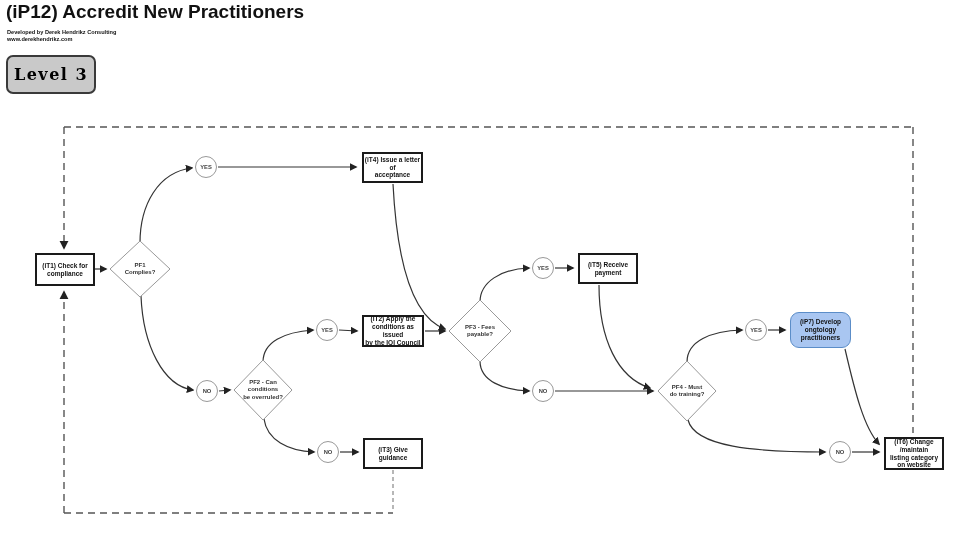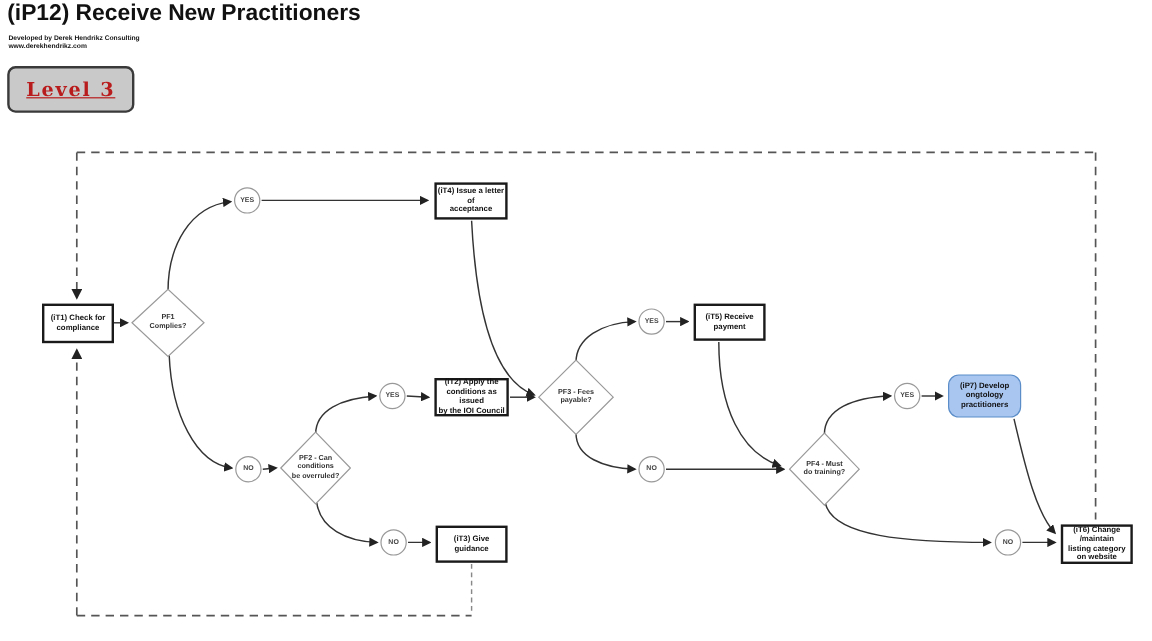--- a/index.html
+++ b/index.html
@@ -1,43 +1,43 @@
 <!DOCTYPE html>
 <html><head>
 <meta charset="utf-8">
 <style>
   html,body{margin:0;padding:0;background:#fff;}
   .stage{position:relative;width:960px;height:534px;background:#ffffff;
          font-family:"Liberation Sans",sans-serif;overflow:hidden;}
   .title{position:absolute;left:6px;top:1px;font-size:19px;font-weight:700;color:#111;}
   .byline{position:absolute;left:7px;top:28.5px;font-size:5.6px;font-weight:700;color:#111;}
   .website{position:absolute;left:7px;top:35.5px;font-size:5.6px;font-weight:700;color:#111;}
-  .level{position:absolute;left:6px;top:55px;width:106px;height:39px;background:#C9C9C9;
+  .level{position:absolute;left:6px;top:55px;width:90px;height:39px;background:#C9C9C9;
          border:2px solid #3a3a3a;border-radius:7px;box-sizing:border-box;
          display:flex;align-items:center;justify-content:center;
          font-family:"DejaVu Serif",serif;font-weight:700;font-size:16px;
-         letter-spacing:1.5px;color:#b91c1c;text-decoration:underline;}
+         letter-spacing:1.5px;color:#000000;}
   svg.layer{position:absolute;left:0;top:0;}
   .box{position:absolute;background:#fff;border:2px solid #1a1a1a;box-sizing:border-box;
        display:flex;align-items:center;justify-content:center;text-align:center;
        font-size:6.5px;font-weight:600;color:#111;line-height:1.2;white-space:pre-line;}
   .box.hl{background:#A9C6F1;border:1.5px solid #5B8DC8;border-radius:9px;}
   .circle{position:absolute;width:22px;height:22px;border-radius:50%;background:#fff;
           border:1.2px solid #999;box-sizing:border-box;display:flex;align-items:center;
           justify-content:center;font-size:5.8px;font-weight:600;color:#444;}
   .dlabel{position:absolute;display:flex;align-items:center;justify-content:center;
           text-align:center;font-size:6px;font-weight:600;color:#333;line-height:1.2;
           white-space:pre-line;}
 </style>
 </head>
 <body>
 
 <div class="stage">
 
-  <div class="title">(iP12) Receive New Practitioners</div>
+  <div class="title">(iP12) Accredit New Practitioners</div>
   <div class="byline">Developed by Derek Hendrikz Consulting</div>
   <div class="website">www.derekhendrikz.com</div>
   <div class="level">Level 3</div>
 
   <svg class="layer" width="960" height="534" viewBox="0 0 960 534">
     <defs>
       <marker id="arw" viewBox="0 0 10 10" refX="8" refY="5" markerWidth="6.5" markerHeight="6.5" orient="auto">
         <path d="M0,0 L10,5 L0,10 z" fill="#222"></path>
       </marker>
     </defs>

